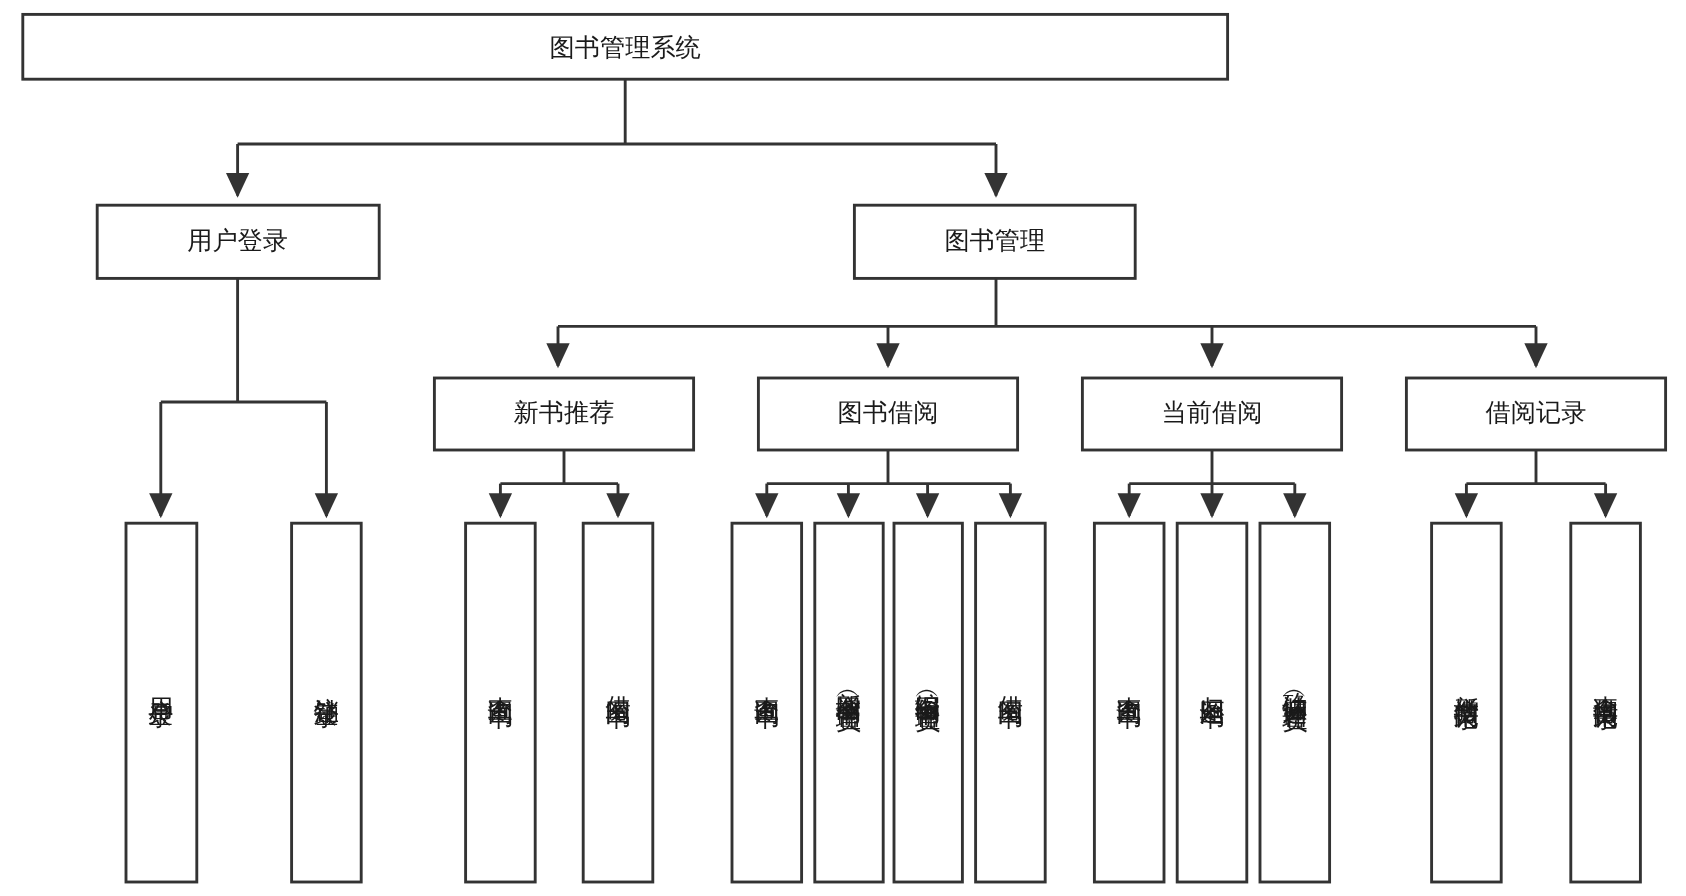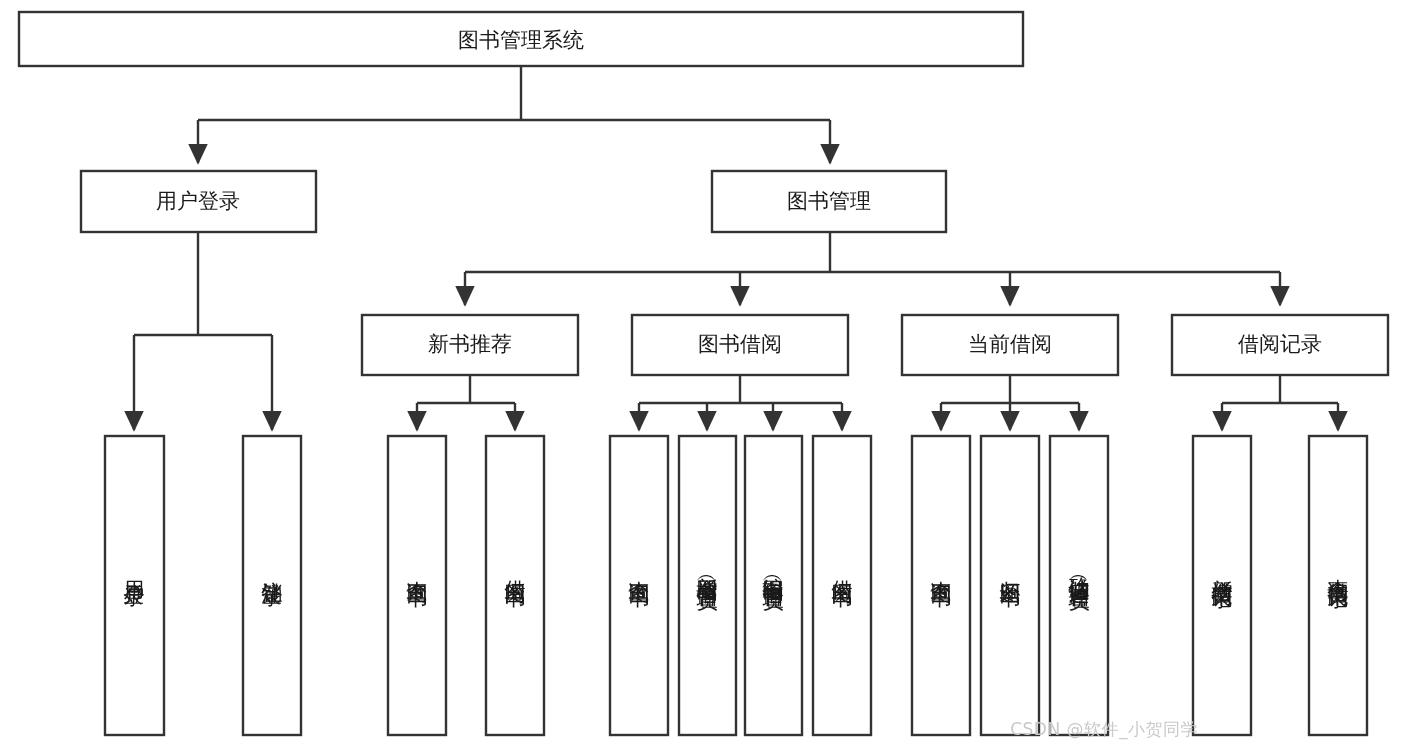--- a/index.html
+++ b/index.html
@@ -222,15 +222,14 @@
       <text class="node-label-vertical" x="1222" y="568.21484375">新增借阅记录</text>
     </g>
 
     <g>
       <rect class="node-box" x="1309" y="436" width="58" height="299"></rect>
       <text class="node-label-vertical" x="1338" y="568.21484375">查询借阅记录</text>
     </g>
 
   </svg>
 
-  <div class="watermark">CSDN @软件_小贺同学</div>
 
 </div>
 
 </body></html>

